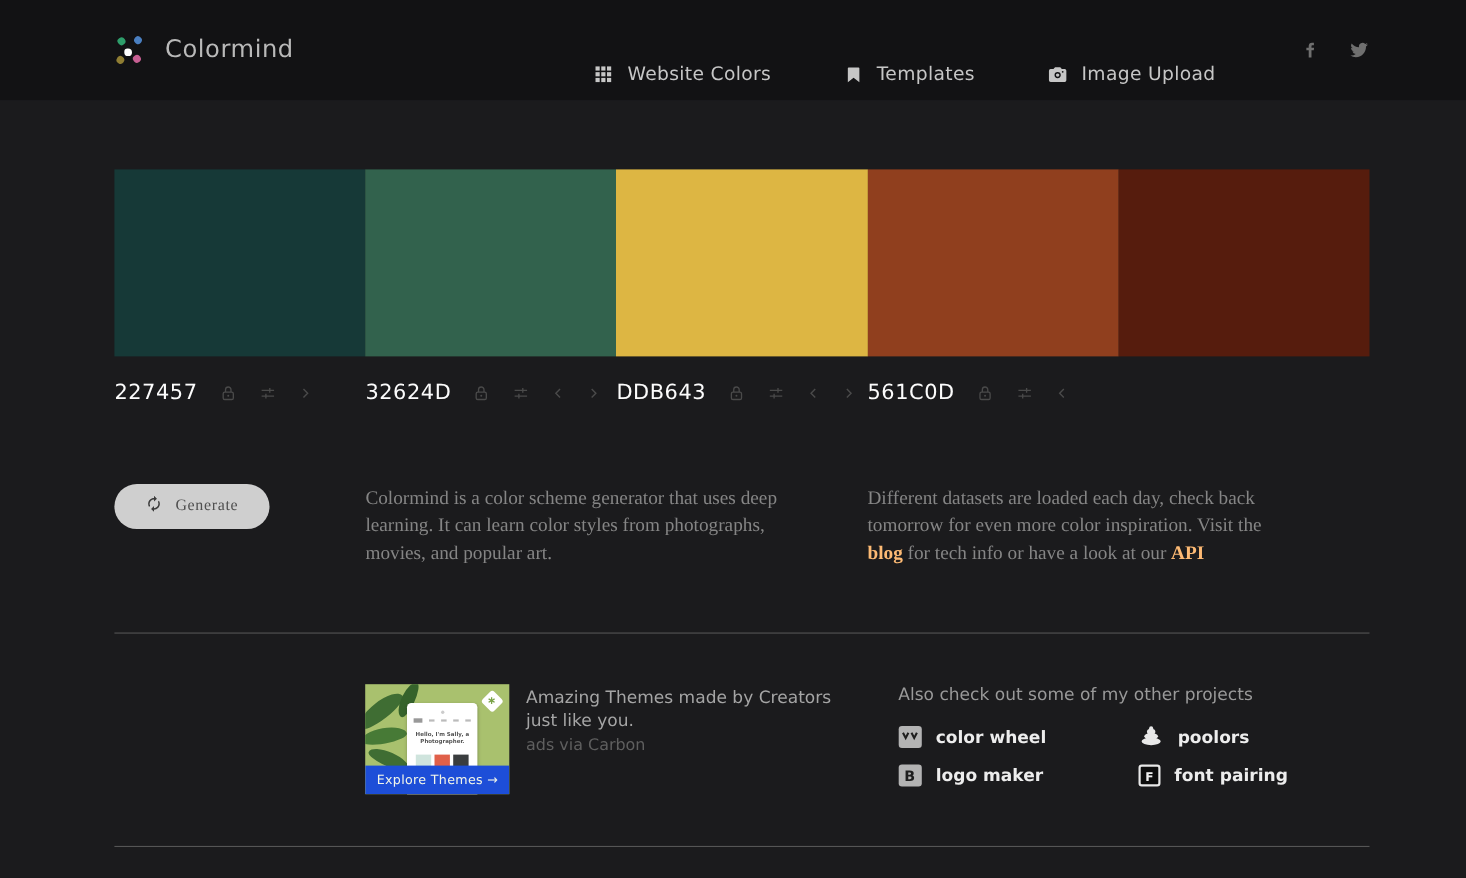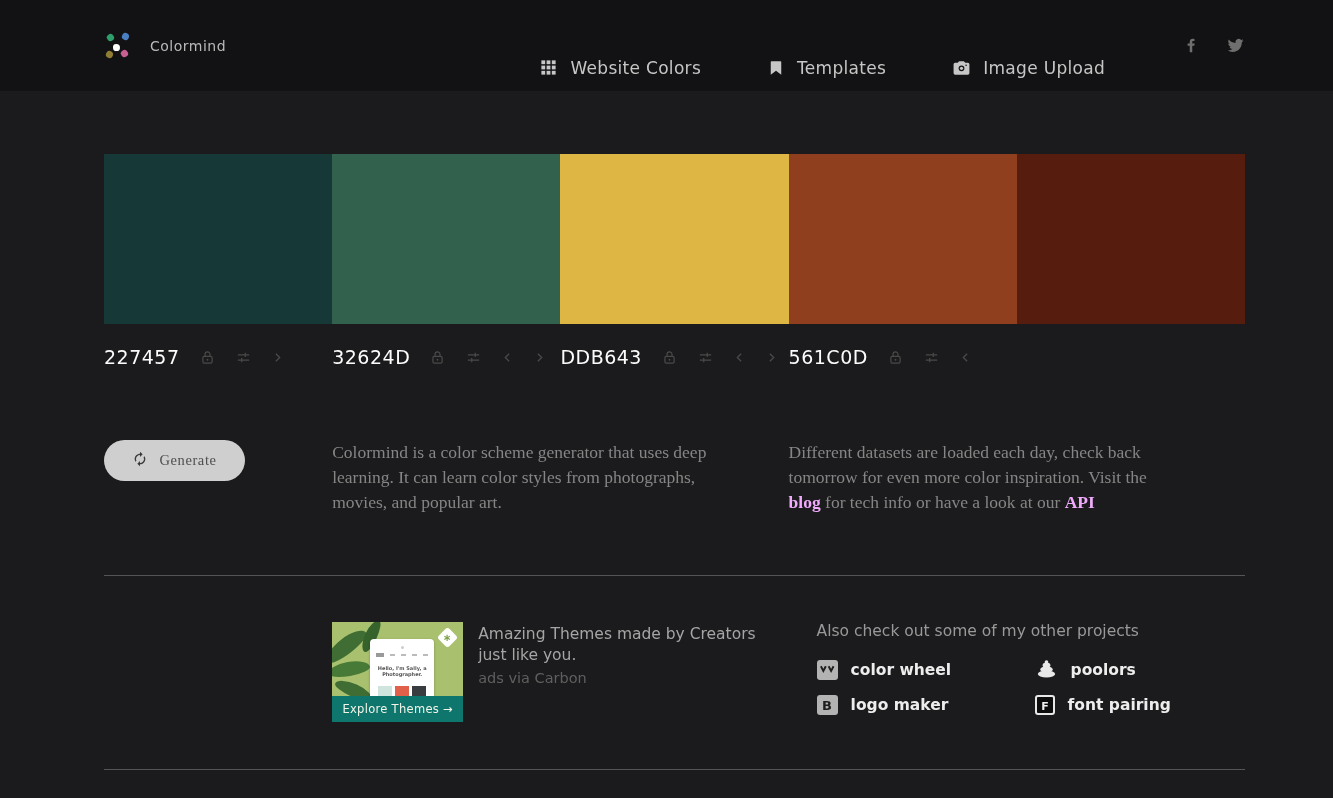--- a/index.html
+++ b/index.html
@@ -8,21 +8,21 @@
   
   .header { height:91px; background:#121214; display:flex; align-items:center; padding:0 88px 0 104px; }
   .logo { display:flex; align-items:center; cursor:pointer; }
   .logo-dots { position:relative; width:28px; height:28px; }
   .logo-dots i { position:absolute; width:7px; height:7px; border-radius:45% 55% 50% 50%; display:block; }
   .dot-tl { left:3px; top:2px;  background:#2e9e6b; transform:rotate(-35deg); }
   .dot-tr { left:18px; top:1px; background:#4a7fc1; transform:rotate(35deg); }
   .dot-c  { left:9px;  top:12px; background:#ffffff; }
   .dot-bl { left:2px;  top:19px; background:#8f7d33; transform:rotate(35deg); }
   .dot-br { left:17px; top:18px; background:#c75f93; transform:rotate(-35deg); }
-  .brand { margin-left:18px; font-size:14px; color:#b9b9b9; letter-spacing:.5px; }
+  .brand { margin-left:18px; font-size:22px; color:#b9b9b9; letter-spacing:.5px; }
   .nav { margin-left:auto; display:flex; gap:66px;margin-top:44px; }
   .nav-item { display:flex; align-items:center; gap:12px; color:#c6c6c6; font-size:17px; cursor:pointer; letter-spacing:.3px; }
   .nav-item svg { display:block; }
   .social { margin-left:78px; display:flex; align-items:center; gap:27px; }
   .social svg { display:block; cursor:pointer; }
 
   
   .container { padding:0 88px 0 104px; }
   .grid5 { display:grid; grid-template-columns:repeat(5,1fr); }
 
@@ -37,21 +37,21 @@
   .cicon:first-of-type { margin-left:22px; }
 
   
   .about-row { margin-top:71px;font-family:Liberation Serif, serif; }
   .gen-btn { grid-column:1; width:141px; height:41px; border-radius:21px; background:#cfcfcf; border:none;
              display:flex; align-items:center; justify-content:center; gap:11px; cursor:pointer;
              color:#4f4f4f; font-size:14.5px; letter-spacing:.6px; font-family:inherit; }
   .p1 { grid-column:2/4; padding-right:50px; }
   .p2 { grid-column:4/6; padding-right:74px; }
   .para { font-size:17.5px; line-height:25px; color:#858585; }
-  .para .lnk { color:#f0abfc; font-weight:bold; cursor:pointer; }
+  .para .lnk { color:#fdba74; font-weight:bold; cursor:pointer; }
 
   .divider { border:none; border-top:1px solid #555; margin:60px 88px 0 104px; }
   .divider-2 { margin-top:47px; }
 
   
   .bottom-row { margin-top:46px; }
   .ad-wrap { grid-column:2/4; display:flex; gap:15px; }
   .ad-img { position:relative; width:131px; height:100px; background:#a9c16e; overflow:hidden; flex:none; cursor:pointer; }
   .leaf { position:absolute; background:#3f6d33; border-radius:50% 50% 50% 50%/60% 60% 40% 40%; }
   .leaf.l1 { width:48px; height:16px; left:-10px; top:16px; transform:rotate(-38deg); }
@@ -64,21 +64,21 @@
   .tab-nav { display:flex; justify-content:space-between; align-items:center; margin:3px 1px; }
   .tab-logo { width:8px; height:4px; background:#999; }
   .tab-dash { width:5px; height:1.5px; background:#bbb; }
   .tab-title { font-size:5px; line-height:6px; color:#555; text-align:center; margin-top:8px; font-weight:bold; }
   .tab-thumbs { display:flex; gap:3px; margin-top:9px; justify-content:center; }
   .tab-thumbs i { width:14px; height:13px; display:block; }
   .th1 { background:#cfe4dd; } .th2 { background:#e0604a; } .th3 { background:#3a3d3f; }
   .ad-tag { position:absolute; right:8px; top:8px; width:15px; height:15px; background:#fff; border-radius:3px;
             transform:rotate(45deg); display:flex; align-items:center; justify-content:center; }
   .ad-tag span { transform:rotate(-45deg); color:#7aa348; font-size:10px; font-weight:bold; line-height:1; }
-  .ad-bar { position:absolute; left:0; right:0; bottom:0; height:26px; background:#0f766e; color:#f2f6e9;
+  .ad-bar { position:absolute; left:0; right:0; bottom:0; height:26px; background:#1d4ed8; color:#f2f6e9;
             font-size:11.5px; display:flex; align-items:center; justify-content:center; letter-spacing:.3px; cursor:pointer; }
   .ad-text { padding-top:2px; }
   .ad-headline { width:292px; font-size:15.5px; line-height:21px; color:#a5a5a5; cursor:pointer; }
   .ad-via { margin-top:4px; font-size:14.5px; color:#5f5f5f; cursor:pointer; }
 
   .projects { grid-column:4/6; padding-left:28px; }
   .proj-heading { font-size:15.5px; color:#999999; }
   .proj-grid { margin-top:17px; display:grid; grid-template-columns:218px 1fr; row-gap:9px; }
   .proj-item { display:flex; align-items:center; gap:13px; height:26px; cursor:pointer; }
   .proj-item .plabel { font-size:15.5px; color:#ededed; font-weight:bold; }

